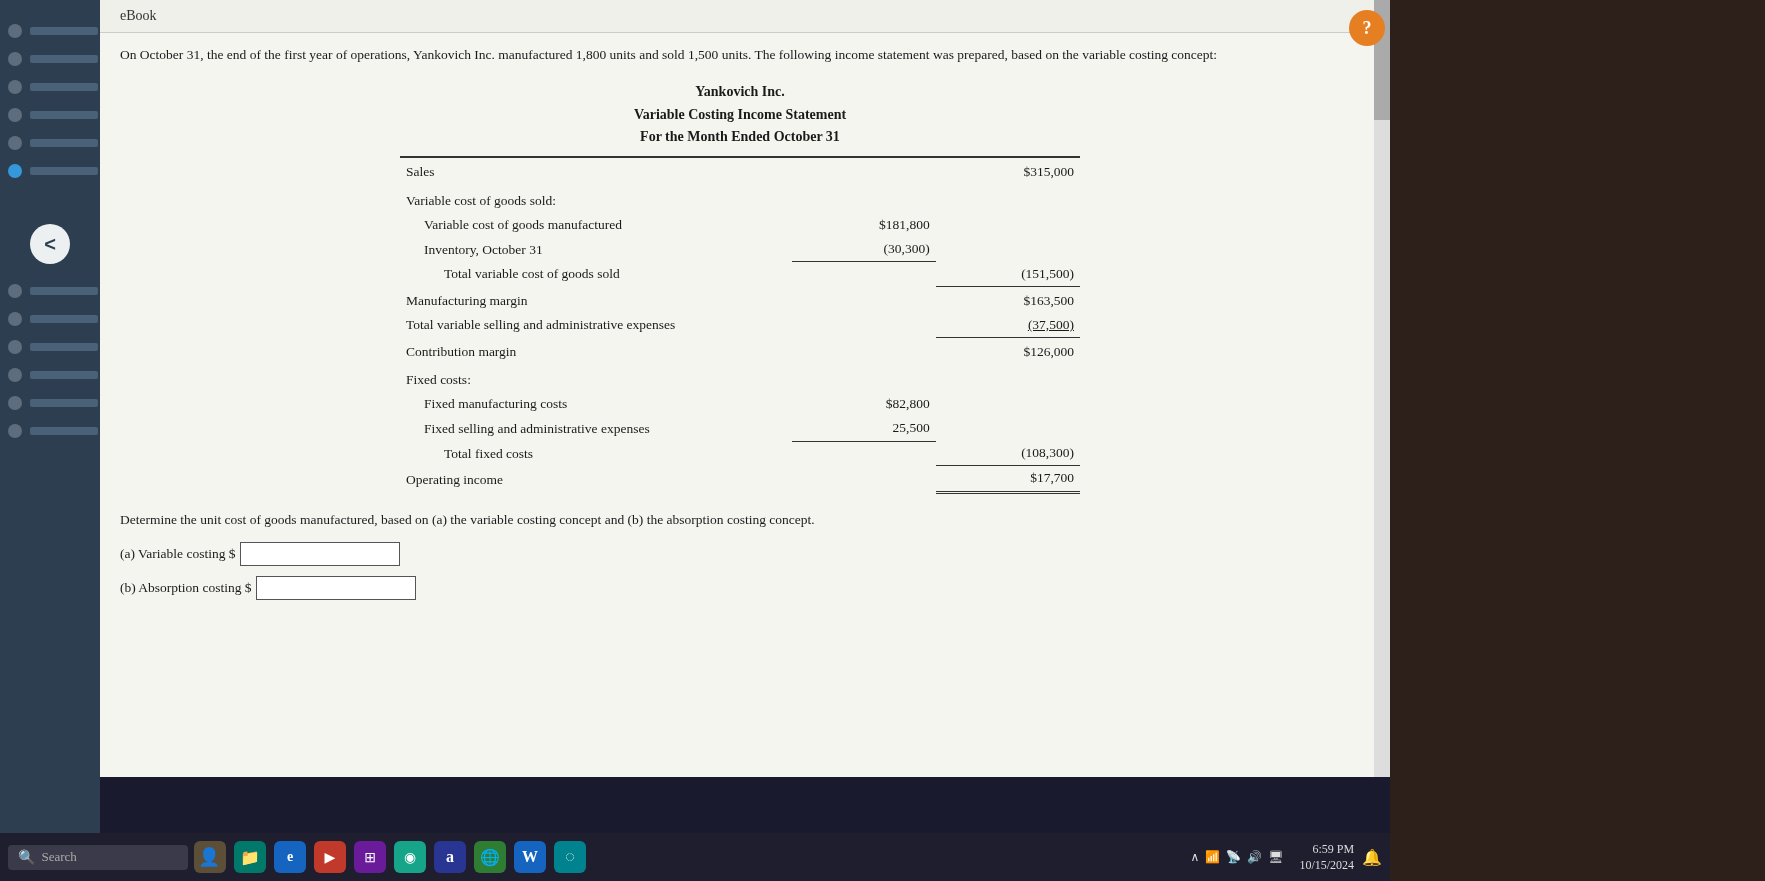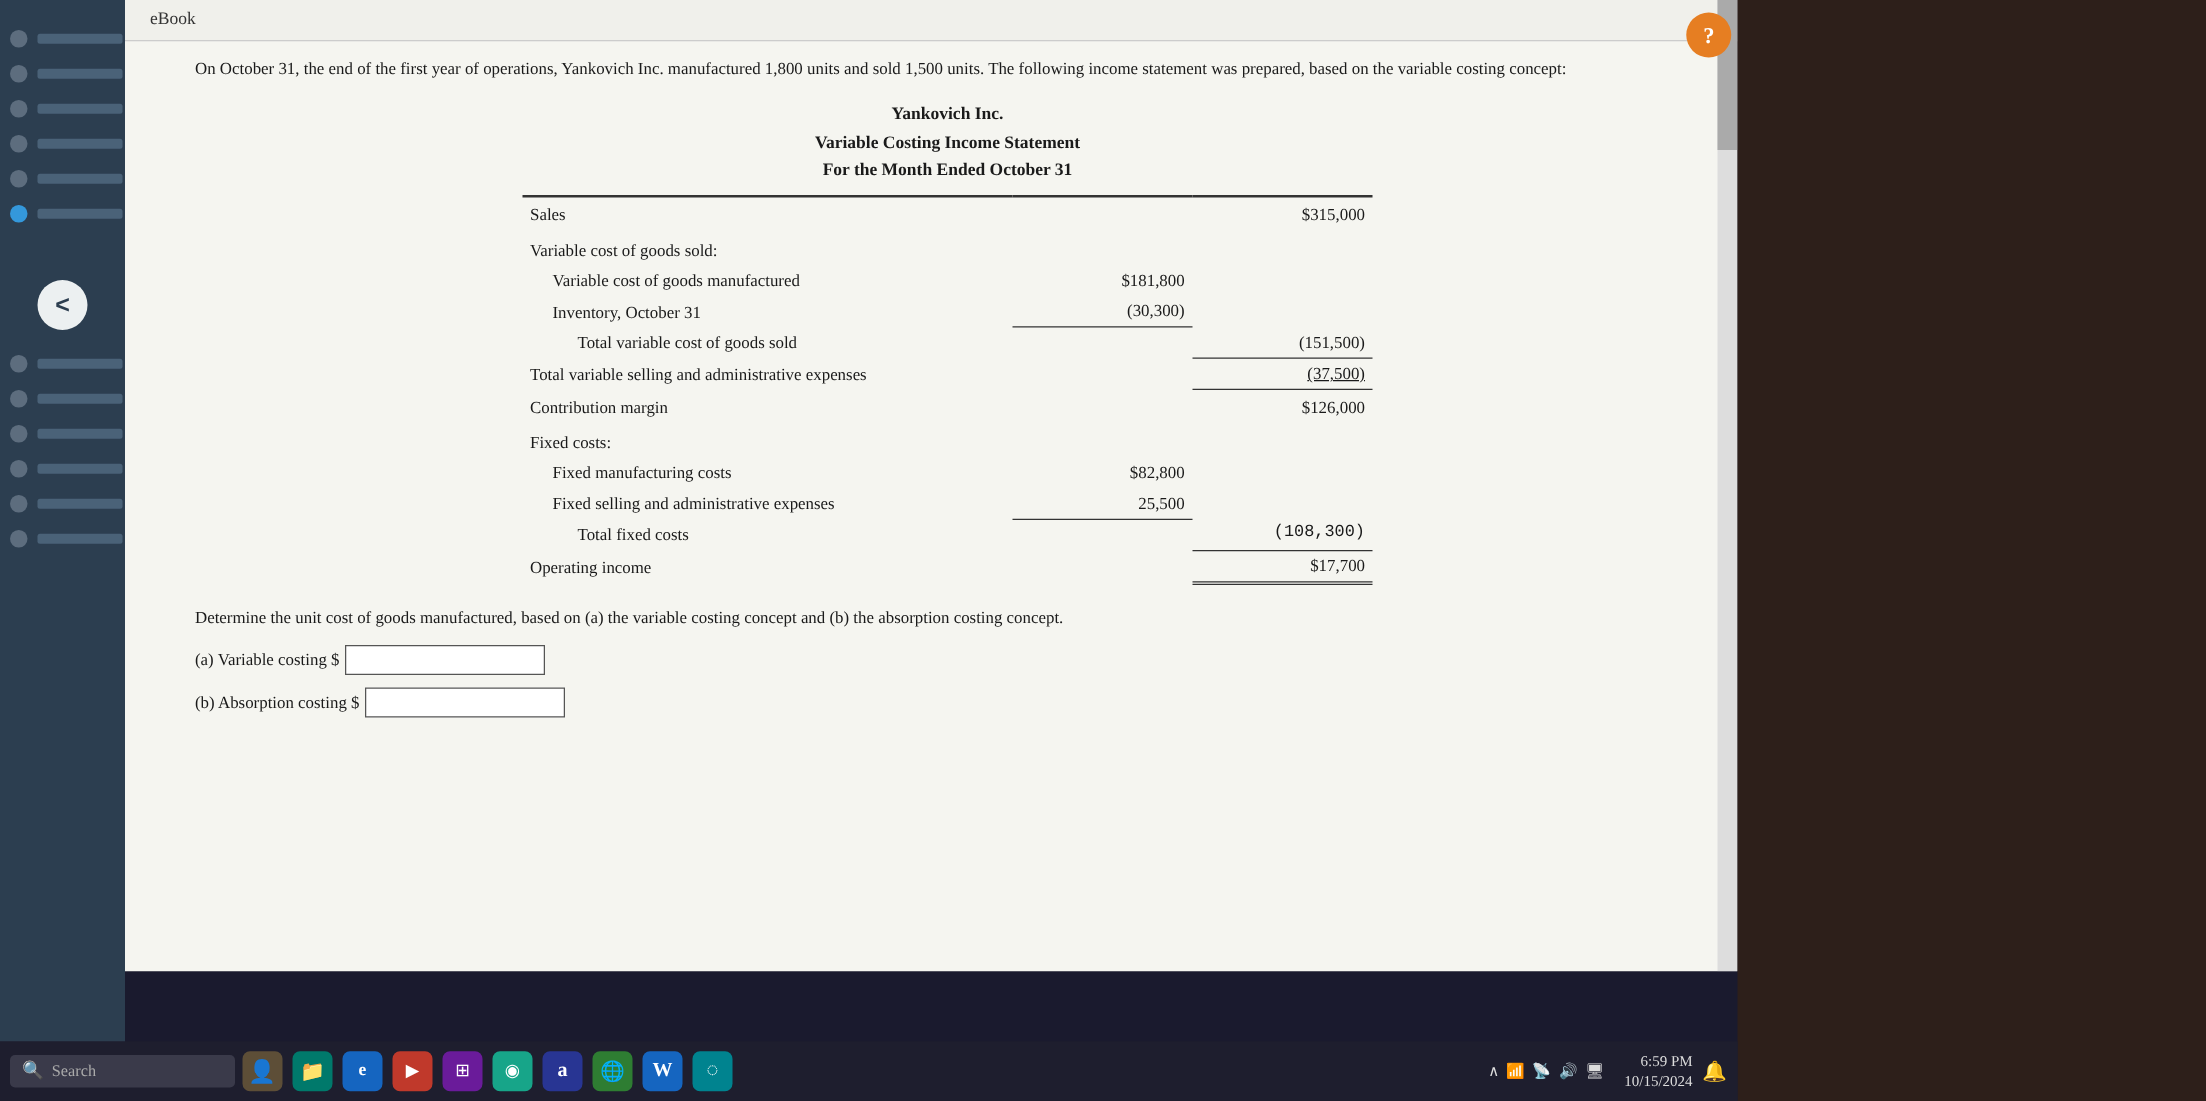--- a/index.html
+++ b/index.html
@@ -103,21 +103,20 @@
       height: 120px;
       background: #aaa;
     }
 
     
     .content-body {
       padding: 12px 30px 20px 20px;
       font-size: 14px;
       color: #1a1a1a;
       line-height: 1.5;
-      margin-left: 36px;
     }
 
     .intro-text {
       margin-bottom: 16px;
       font-size: 13.5px;
     }
 
     
     .statement-container {
       display: flex;
@@ -415,20 +414,25 @@
             <td style="text-align:right; border-bottom:1px solid #333;">(30,300)</td>
             <td></td>
           </tr>
 
           <tr>
             <td class="indent-2">Total variable cost of goods sold</td>
             <td></td>
             <td style="text-align:right; border-bottom:1px solid #333;">(151,500)</td>
           </tr>
 
+          <tr>
+            <td style="padding-top:4px;">Manufacturing margin</td>
+            <td></td>
+            <td style="text-align:right;">$163,500</td>
+          </tr>
 
           <tr>
             <td>Total variable selling and administrative expenses</td>
             <td></td>
             <td style="text-align:right; border-bottom:1px solid #333;text-decoration:underline;">(37,500)</td>
           </tr>
 
           <tr>
             <td style="padding-top:4px;">Contribution margin</td>
             <td></td>
@@ -449,21 +453,21 @@
 
           <tr>
             <td class="indent-1">Fixed selling and administrative expenses</td>
             <td style="text-align:right; border-bottom:1px solid #333;">25,500</td>
             <td></td>
           </tr>
 
           <tr>
             <td class="indent-2">Total fixed costs</td>
             <td></td>
-            <td style="text-align:right; border-bottom:1px solid #333;font-family:Liberation Mono, monospace;">(108,300)</td>
+            <td style="text-align:right; border-bottom:1px solid #333;">(108,300)</td>
           </tr>
 
           <tr>
             <td style="padding-top:4px;">Operating income</td>
             <td></td>
             <td style="text-align:right; border-bottom:3px double #333;">$17,700</td>
           </tr>
         </tbody>
       </table>
     </div>

